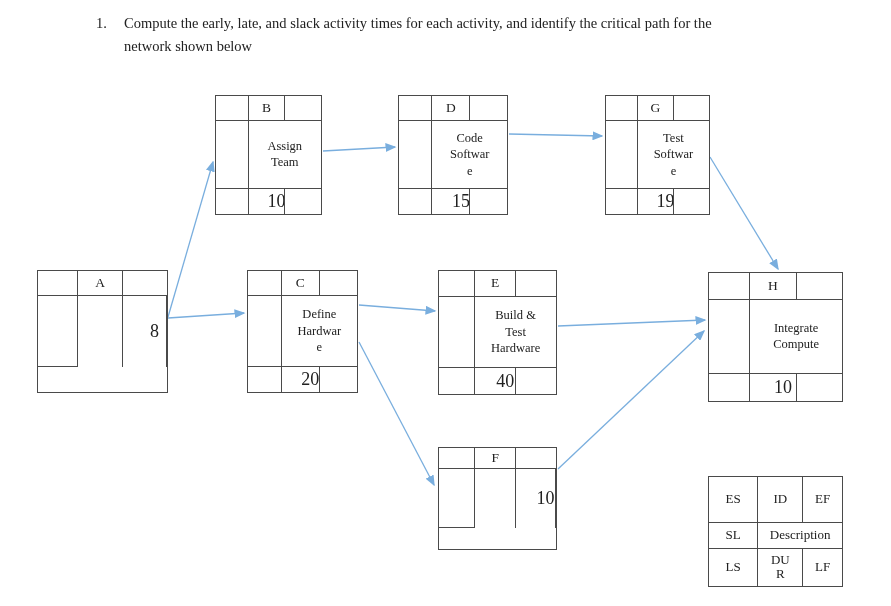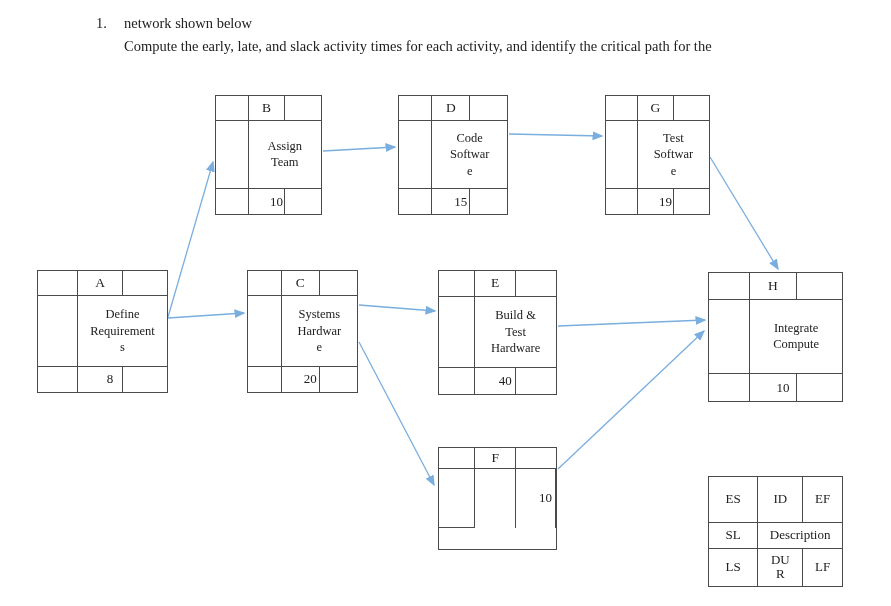--- a/index.html
+++ b/index.html
@@ -45,21 +45,21 @@
     display: flex;
     align-items: center;
     justify-content: center;
     box-sizing: border-box;
     overflow: hidden;
   }
   .c.r { border-right: 1px solid #4a4a4a; }
   .c.b { border-bottom: 1px solid #4a4a4a; }
   .c.span2 { grid-column: 2 / 4; }
   .idcell  { font-size: 13.5px; }
-  .durcell { font-size: 13px; margin-left: 20px; }
+  .durcell { font-size: 18px; margin-left: 20px; }
   .desccell {
     font-size: 12.5px;
     line-height: 16.5px;
     text-align: center;
     white-space: pre-line;
   }
   
   #legend {
     grid-template-columns: 37% 34% 29%;
     grid-template-rows: 42% 24% 34%;
@@ -67,22 +67,22 @@
   #legend .c { font-size: 13px; text-align: center; white-space: pre-line; line-height: 14px; }
 </style>
 </head>
 <body>
 
 <div id="page">
 
   <div id="title">
     <div class="num">1.</div>
     <div class="ttext">
+      <div>Compute the early, late, and slack activity times for each activity, and identify the critical path for the</div>
       <div>network shown below</div>
-      <div>Compute the early, late, and slack activity times for each activity, and identify the critical path for the</div>
     </div>
   </div>
 
   <svg id="edges" xmlns="http://www.w3.org/2000/svg">
     <defs>
       <marker id="arrowhead" viewBox="0 0 11 9" markerUnits="userSpaceOnUse" markerWidth="11" markerHeight="9" refX="9.5" refY="4.5" orient="auto">
         <path d="M0,0 L11,4.5 L0,9 Z" fill="#79aede"></path>
       </marker>
     </defs>
   <line x1="168" y1="317" x2="213" y2="162" stroke="#79aede" stroke-width="1.3" marker-end="url(#arrowhead)"></line>
@@ -95,44 +95,41 @@
       <line x1="558" y1="326" x2="705" y2="320" stroke="#79aede" stroke-width="1.3" marker-end="url(#arrowhead)"></line>
       <line x1="558" y1="469" x2="704" y2="331" stroke="#79aede" stroke-width="1.3" marker-end="url(#arrowhead)"></line>
     </svg>
 
   <div id="nodes">
       <div class="node" style="left: 37px; top: 270px; width: 131px; height: 123px;">
         <div class="c r b"></div>
         <div class="c r b idcell">A</div>
         <div class="c b"></div>
         <div class="c r b"></div>
-        <div class="c b span2 desccell">Define
-Requirement
-s</div>
         <div class="c r"></div>
         <div class="c r durcell">8</div>
         <div class="c"></div>
       </div>
       <div class="node" style="left: 215px; top: 95px; width: 107px; height: 120px;">
         <div class="c r b"></div>
         <div class="c r b idcell">B</div>
         <div class="c b"></div>
         <div class="c r b"></div>
         <div class="c b span2 desccell">Assign
 Team</div>
         <div class="c r"></div>
         <div class="c r durcell">10</div>
         <div class="c"></div>
       </div>
       <div class="node" style="left: 247px; top: 270px; width: 111px; height: 123px;">
         <div class="c r b"></div>
         <div class="c r b idcell">C</div>
         <div class="c b"></div>
         <div class="c r b"></div>
-        <div class="c b span2 desccell">Systems
+        <div class="c b span2 desccell">Define
 Hardwar
 e</div>
         <div class="c r"></div>
         <div class="c r durcell">20</div>
         <div class="c"></div>
       </div>
       <div class="node" style="left: 398px; top: 95px; width: 110px; height: 120px;">
         <div class="c r b"></div>
         <div class="c r b idcell">D</div>
         <div class="c b"></div>

